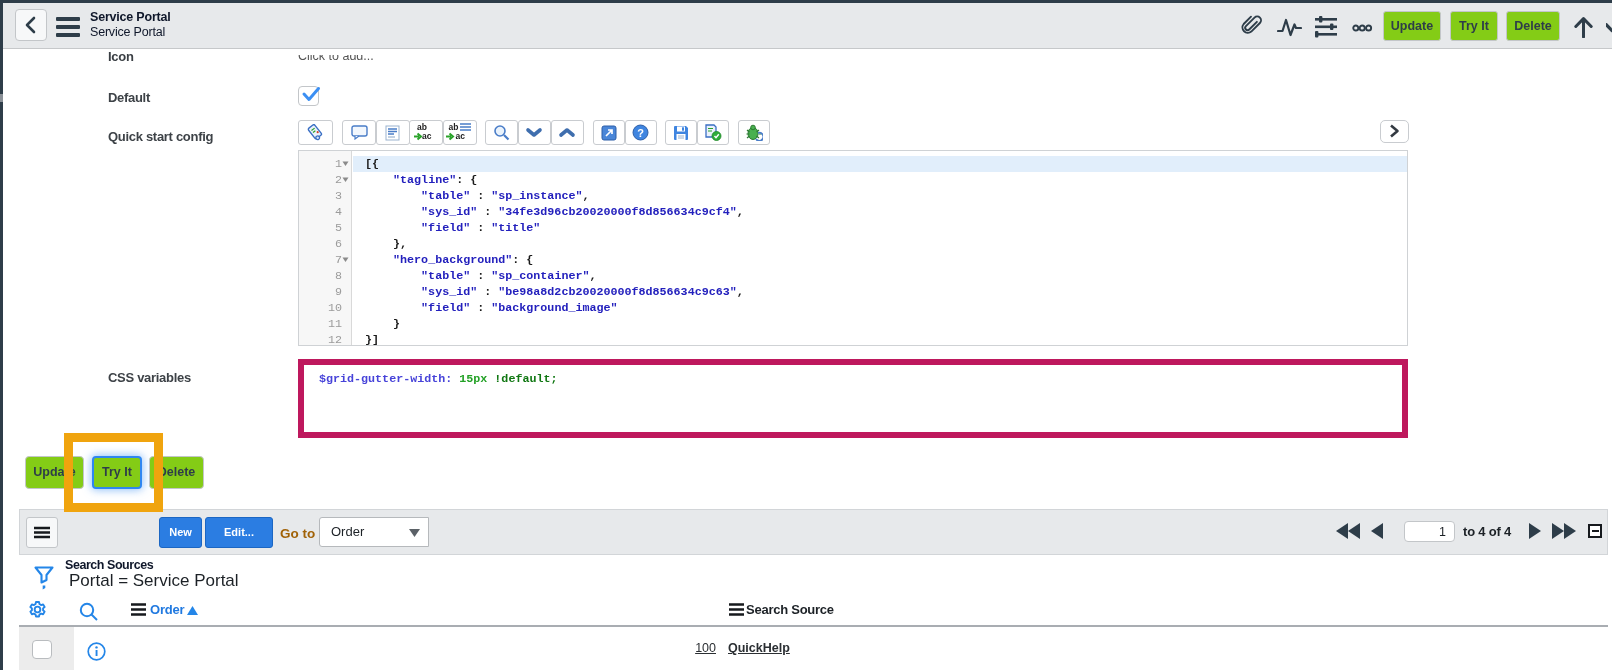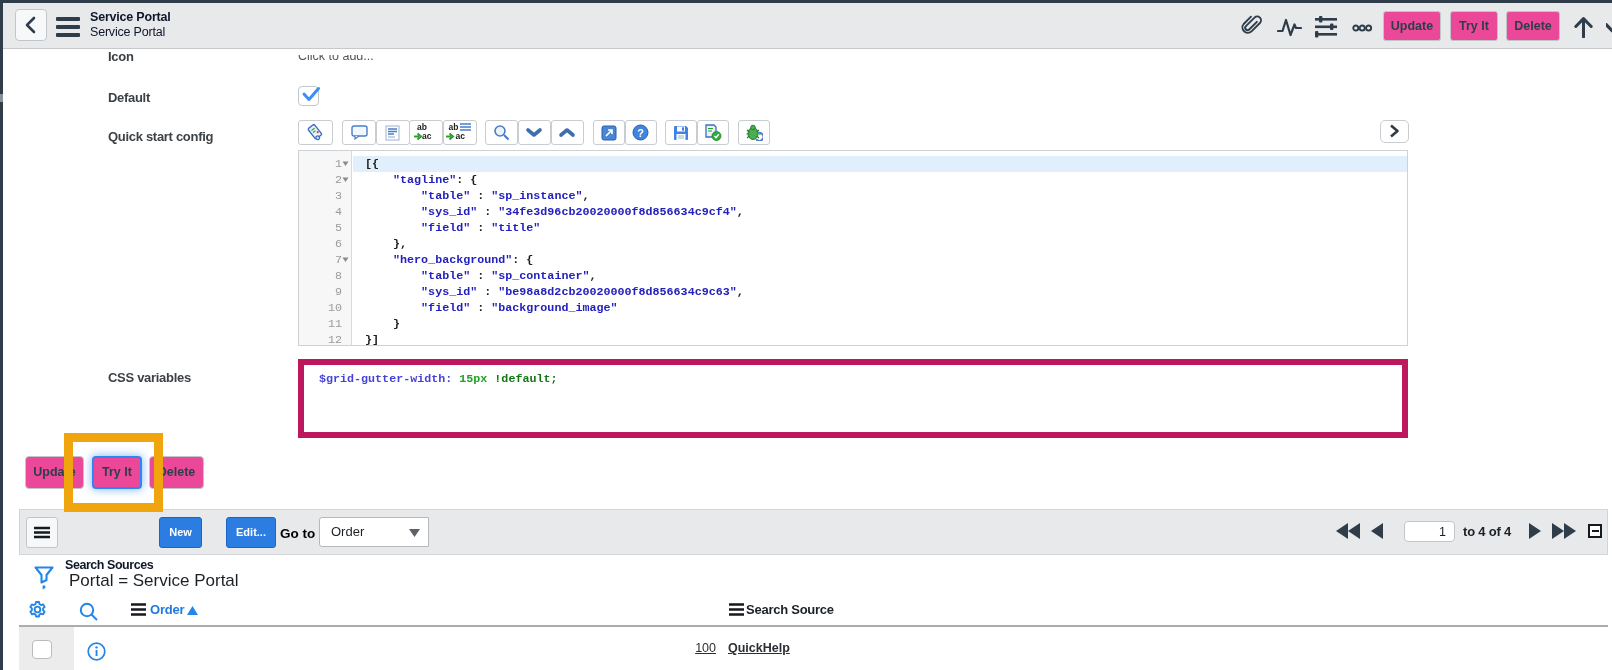--- a/index.html
+++ b/index.html
@@ -6,21 +6,21 @@
   html,body { width:1612px; height:670px; overflow:hidden; background:#fff; }
   body { font-family:"Liberation Sans", sans-serif; }
   #page { position:relative; width:1612px; height:670px; background:#fff; overflow:hidden; }
   .abs { position:absolute; }
   .navy { color:#0f172a; }
   
   #topline { left:0; top:0; width:1612px; height:3px; background:#2e3d49; }
   #leftline { left:0; top:0; width:3px; height:670px; background:#2e3d49; }
   #hdr { left:3px; top:3px; width:1609px; height:46px; background:#e7e9eb; border-bottom:1px solid #c6c8ca; }
   .hbtn { position:absolute; background:#f7f8f9; border:1px solid #c3c6c9; border-radius:4px; }
-  .wbtn { position:absolute; background:#ec4899; border:1px solid #c3c6c9; border-radius:3px;
+  .wbtn { position:absolute; background:#84cc16; border:1px solid #c3c6c9; border-radius:3px;
           color:#2e3d49; font-weight:bold; font-size:12.5px; text-align:center; }
   .bluebtn { position:absolute; background:#2b7de2; border:1px solid #1b66c3; border-radius:3px;
           color:#fff; font-weight:bold; font-size:11px; text-align:center; }
   
   .flabel { position:absolute; width:160px; text-align:left; font-size:13px; letter-spacing:-0.3px; font-weight:700; color:#3d4247; }
   .mono { font-family:"Liberation Mono", monospace; }
   .tbtn { position:absolute; top:70px; height:25px; background:#fff; border:1px solid #c9ccd0; border-radius:3px;
           display:flex; align-items:center; justify-content:center; }
   #code i { font-style:normal; color:#2320bd; }
   .dtri { fill:#2e3d49; }
@@ -230,22 +230,22 @@
   <div class="abs" style="left:64px; top:433px; width:99px; height:79px; border:9px solid #f0a40e; z-index:50;"></div>
 
   <div class="abs" style="left:19px; top:509px; width:1589px; height:46px; background:#e7e9eb; border:1px solid #d2d5d8;"></div>
   <div class="hbtn" style="left:26px; top:517px; width:32px; height:31px; border-radius:3px;">
     <svg width="30" height="29" viewBox="0 0 30 29">
         <path d="M7 10 h16 M7 14.5 h16 M7 19 h16" stroke="#16191d" stroke-width="2.6"></path>
       </svg>
   </div>
   <div class="abs" style="left:65px; top:526px; font-size:12.5px; letter-spacing:-0.45px; font-weight:bold; color:#0f172a;margin-top:32px;">Search Sources</div>
   <div class="bluebtn" style="left:159px; top:517px; width:43px; height:31px; line-height:29px;">New</div>
-  <div class="bluebtn" style="left:226px; top:517px; width:50px; height:31px; line-height:29px;">Edit...</div>
-  <div class="abs" style="left:280px; top:526px; font-size:13.5px; font-weight:bold; color:#000000;">Go to</div>
+  <div class="bluebtn" style="left:205px; top:517px; width:68px; height:31px; line-height:29px;">Edit...</div>
+  <div class="abs" style="left:280px; top:526px; font-size:13.5px; font-weight:bold; color:#a16207;">Go to</div>
   <div class="abs" style="left:319px; top:517px; width:110px; height:30px; background:#fff; border:1px solid #b6b9bc; border-radius:3px 0 0 3px;">
     <span style="position:absolute; left:11px; top:6px; font-size:13px; color:#1c2126;">Order</span>
     <svg style="position:absolute; right:8px; top:11px;" width="11" height="8" viewBox="0 0 11 8">
         <path d="M0 0 h11 L5.5 8 z" fill="#5b6167"></path>
       </svg>
   </div>
 
   <svg class="abs" style="left:1336px; top:523px;" width="25" height="16" viewBox="0 0 25 16">
     <path class="dtri" d="M12 0 L0 8 L12 16 z"></path>
       <path class="dtri" d="M24 0 L12 8 L24 16 z"></path>

